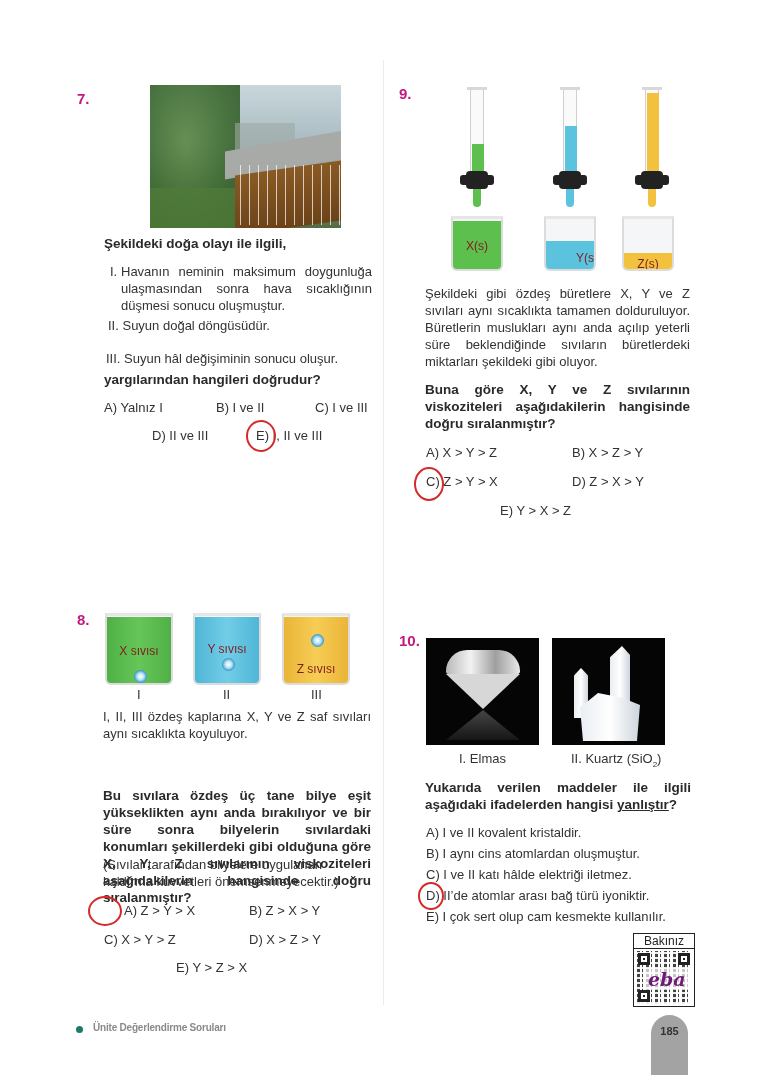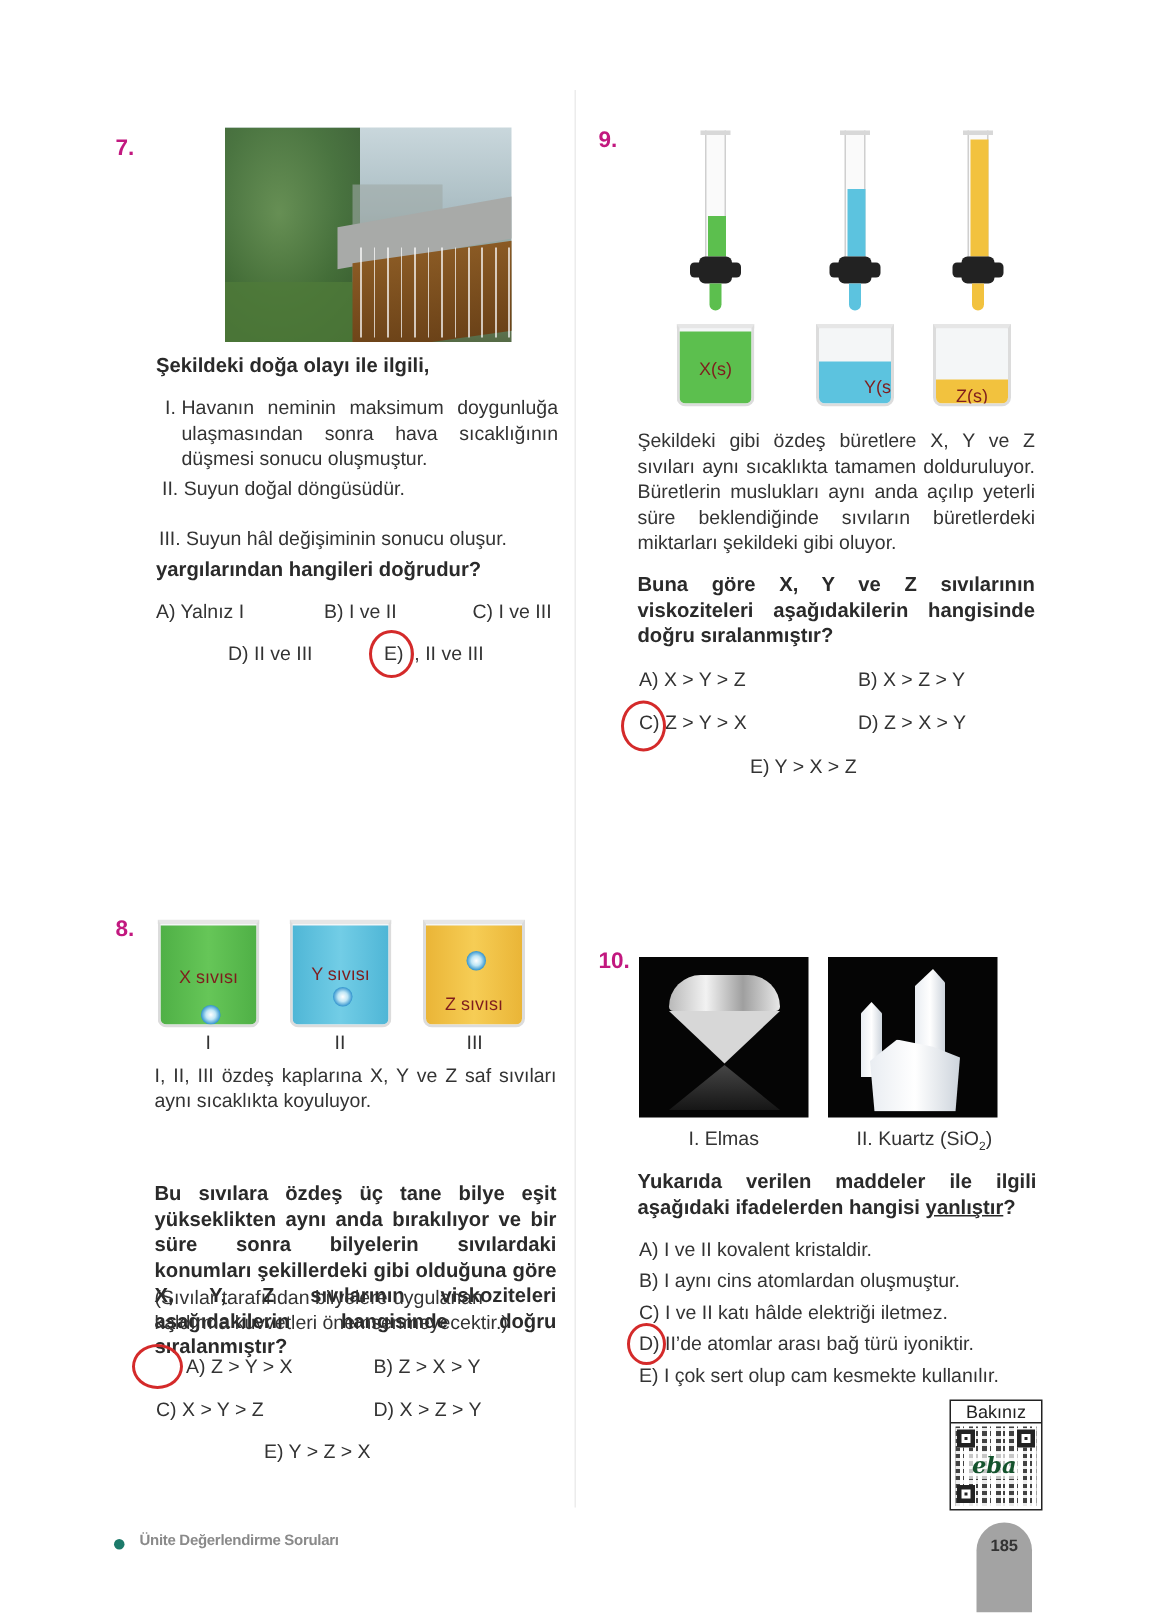--- a/index.html
+++ b/index.html
@@ -58,21 +58,21 @@
   
   .qr-box { position: absolute; left: 633px; top: 933px; width: 62px; height: 74px; border: 1.5px solid #222; background: #fff; }
   .qr-box .bk { font-size: 12px; text-align: center; color: #222; line-height: 14px; border-bottom: 1.5px solid #222; }
   .qr-box .code { position: absolute; left: 3px; top: 17px; width: 54px; height: 53px;
                   background:
                     repeating-linear-gradient(90deg, #222 0 3px, #fff 3px 5px, #222 5px 6px, #fff 6px 9px),
                     #fff; opacity: .85; }
   .qr-box .code::before { content: ""; position: absolute; inset: 0;
                   background: repeating-linear-gradient(0deg, rgba(255,255,255,.9) 0 2px, transparent 2px 5px); }
   .qr-box .eba { position: absolute; left: 12px; top: 34px; font-family: "DejaVu Serif", serif; font-style: italic;
-                 color: #14532d; font-size: 15px; font-weight: bold; background: rgba(255,255,255,.7); padding: 0 2px; }
+                 color: #701a75; font-size: 19px; font-weight: bold; background: rgba(255,255,255,.7); padding: 0 2px; }
   .finder { position: absolute; width: 12px; height: 12px; border: 3px solid #222; background: #fff; }
   .finder::after { content: ""; position: absolute; left: 2px; top: 2px; width: 2px; height: 2px; background: #222; }
 
   .footer-dot { position: absolute; left: 76px; top: 1026px; width: 7px; height: 7px; border-radius: 50%; background: #1c7a6a; }
   .footer-txt { position: absolute; left: 93px; top: 1022px; font-size: 10px; font-weight: bold; color: #8a8a8a; letter-spacing: -0.2px; }
   .page-tab { position: absolute; left: 651px; top: 1015px; width: 37px; height: 60px; background: #a3a3a3; border-radius: 19px 19px 0 0; }
   .page-tab span { display: block; text-align: center; padding-top: 10px; font-size: 11px; font-weight: bold; color: #333; }
 </style>
 </head>
 <body>

